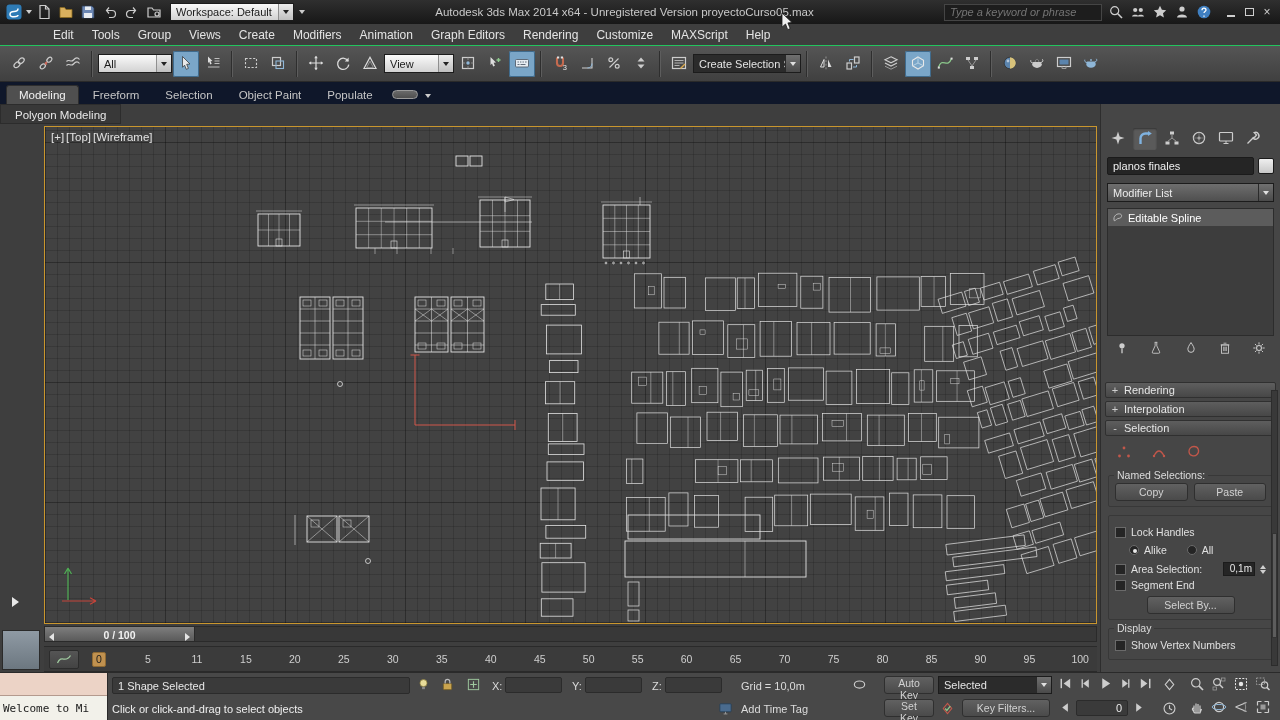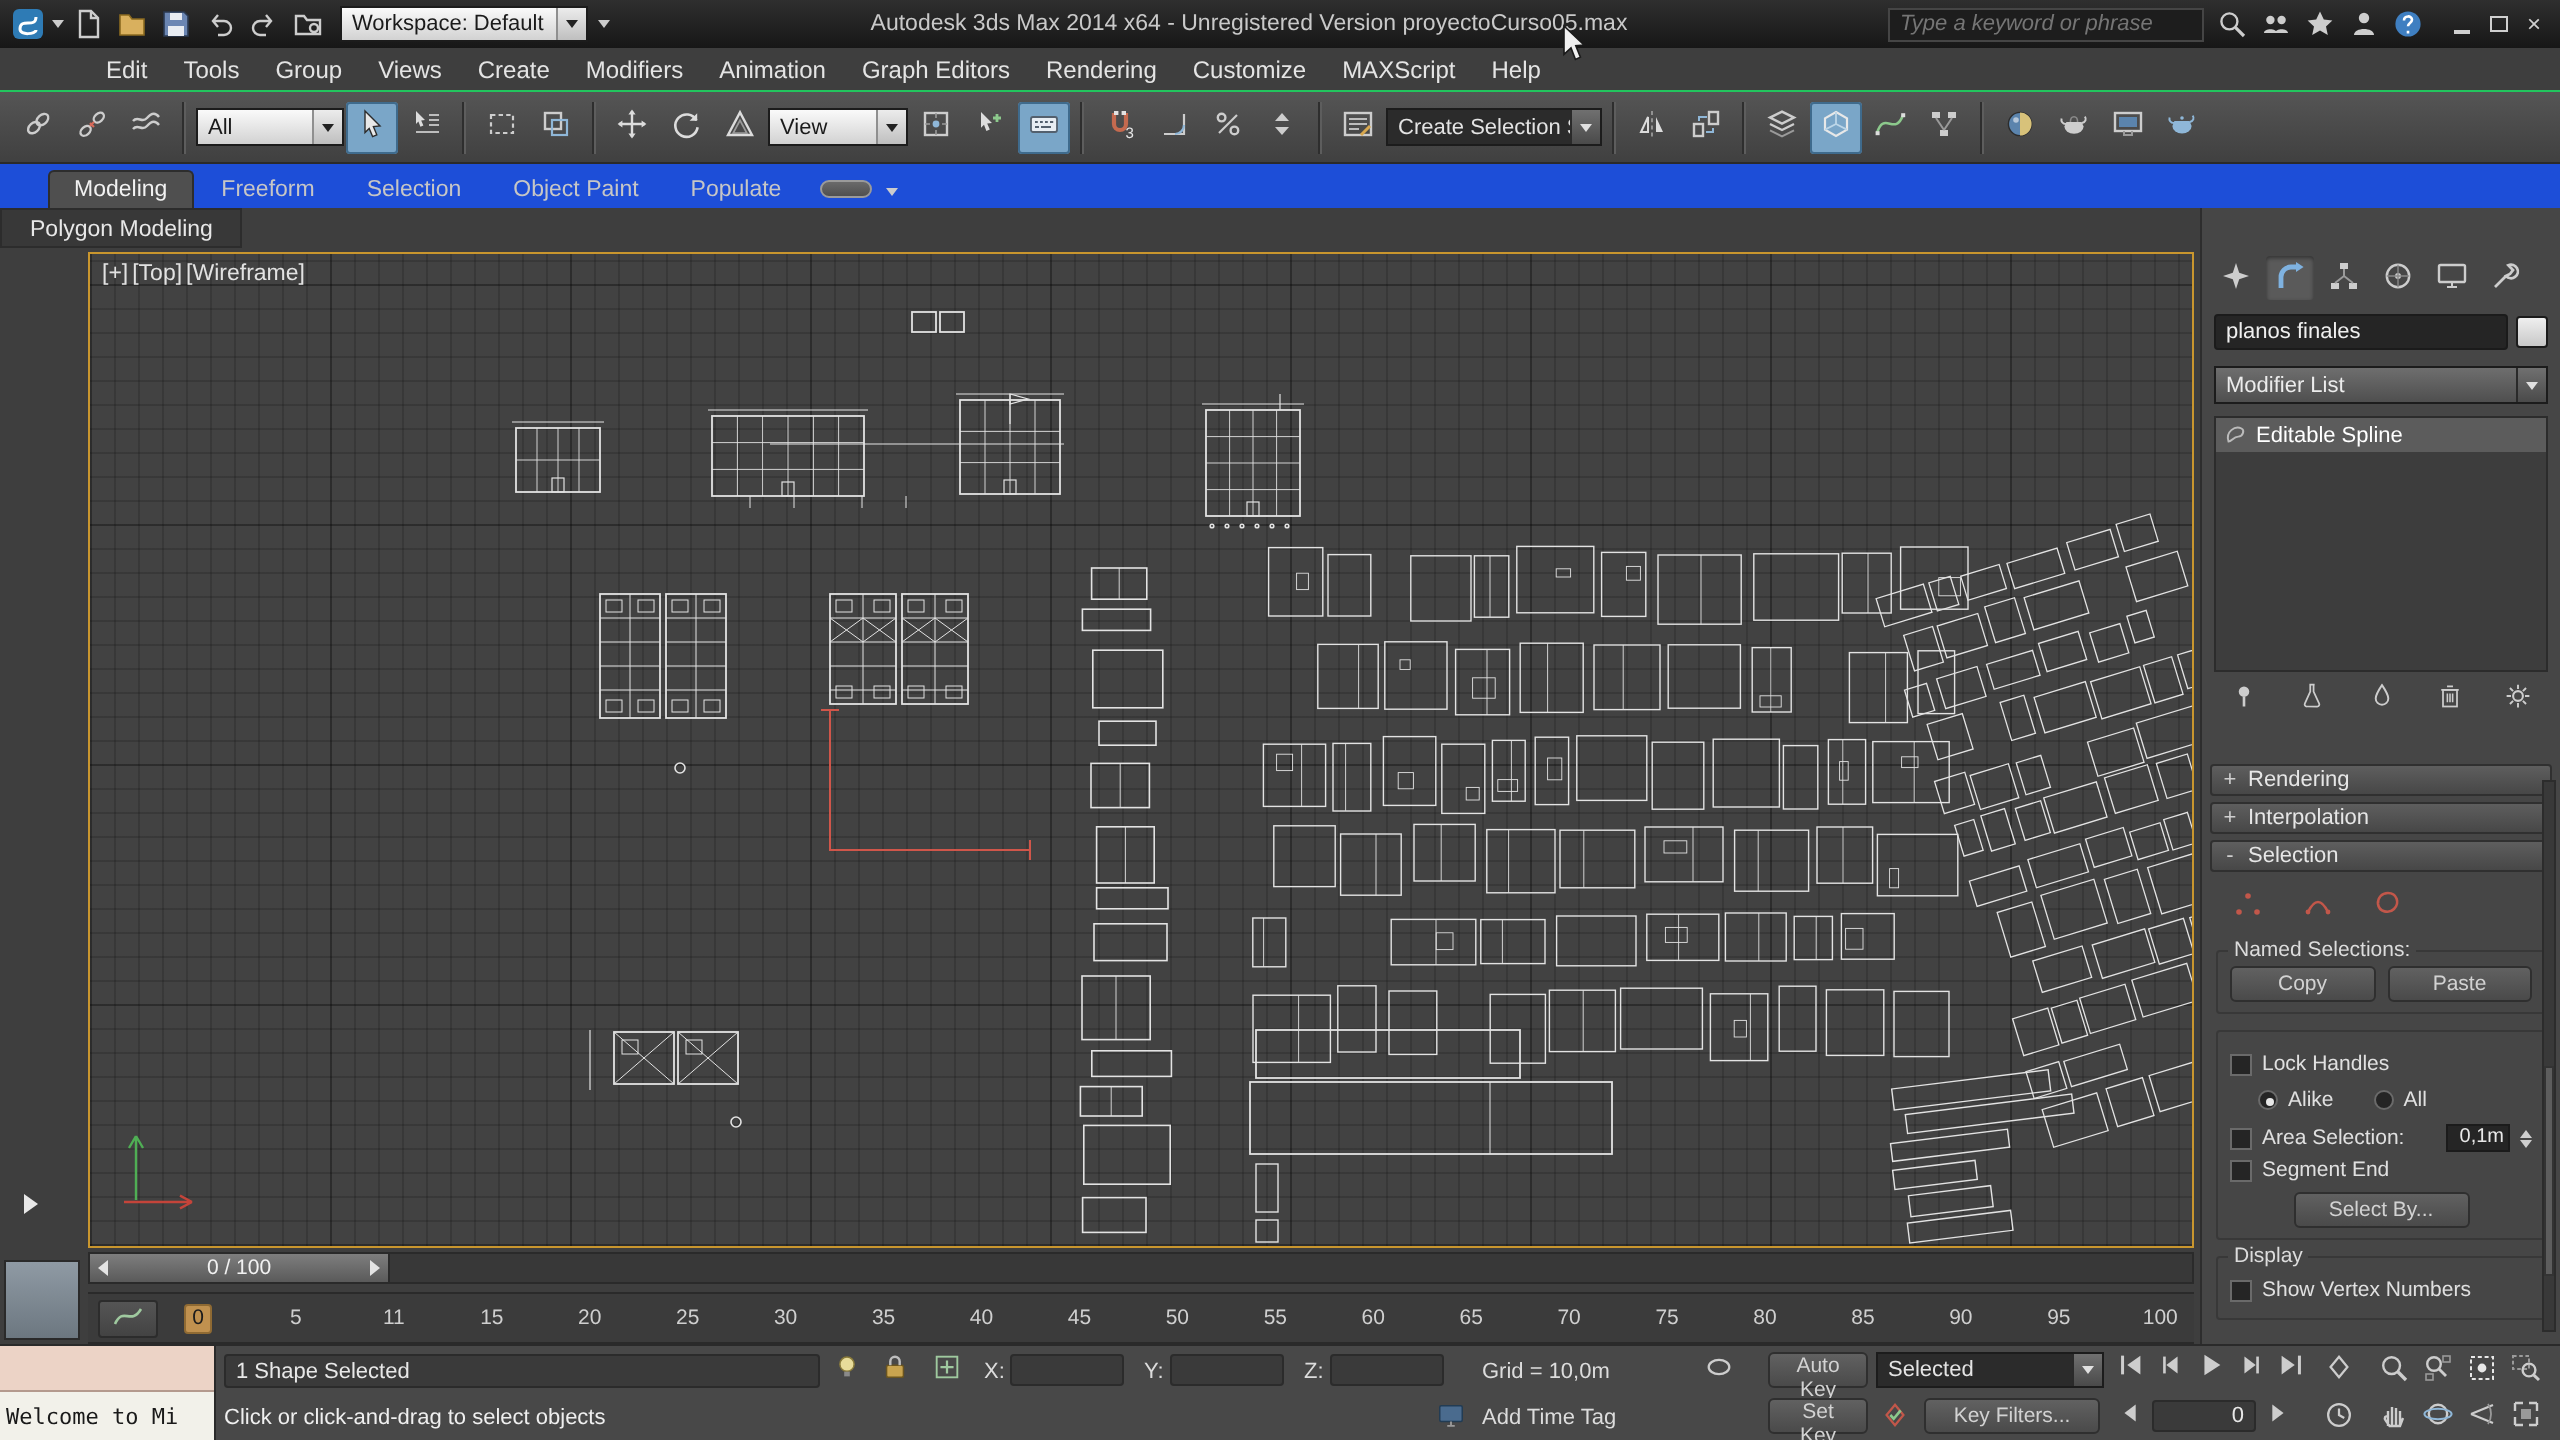--- a/index.html
+++ b/index.html
@@ -33,21 +33,21 @@
 .menubar{position:absolute;left:0;top:24px;width:1280px;height:22px;background:#3e3e3e;border-bottom:1px solid #22c55e;display:flex;align-items:center;padding-left:44px;}
 .menu-item{padding:0 9px;line-height:22px;color:#e4e4e4;font-size:12px;white-space:nowrap;}
 
 
 .toolbar{position:absolute;left:0;top:46px;width:1280px;height:36px;background:linear-gradient(#555,#404040);border-bottom:1px solid #2a2a2a;display:flex;align-items:center;padding:0 6px;gap:1px;}
 .tbtn{width:26px;height:26px;display:flex;align-items:center;justify-content:center;border-radius:2px;flex:none;}
 .tbtn.active{background:#7aa6c8;box-shadow:inset 0 0 0 1px #3f6b8d;}
 .sep{width:2px;height:26px;margin:0 4px;background:linear-gradient(90deg,#2e2e2e 50%,#5d5d5d 50%);flex:none;}
 
 
-.ribbontabs{position:absolute;left:0;top:82px;width:1280px;height:22px;background:#1d4ed8;display:flex;align-items:flex-end;padding-left:24px;gap:2px;}
+.ribbontabs{position:absolute;left:0;top:82px;width:1280px;height:22px;background:#0f172a;display:flex;align-items:flex-end;padding-left:6px;gap:2px;}
 .rtab{padding:3px 12px;font-size:11.5px;color:#c6c6c6;border-radius:3px 3px 0 0;}
 .rtab.active{background:#4f4f4f;color:#f2f2f2;border:1px solid #2d2d2d;border-bottom:none;}
 .ribbon-pill{width:26px;height:9px;border:1px solid #9a9a9a;border-radius:5px;margin:0 5px 5px;background:linear-gradient(#6a6a6a,#4f4f4f);flex:none;}
 .rarrow{margin-bottom:6px;}
 .panelstrip{position:absolute;left:0;top:104px;width:1020px;height:22px;background:#3e3e3e;}
 .paneltab{position:absolute;left:0;top:0;height:20px;line-height:20px;padding:0 14px;background:#383838;border:1px solid #2c2c2c;color:#e8e8e8;font-size:11.5px;}
 
 
 .viewport{position:absolute;left:44px;top:126px;width:1053px;height:498px;border:1px solid #c9962e;background-color:#424242;
  background-image:
@@ -96,21 +96,21 @@
 .minifield{width:32px;height:14px;background:#252525;border:1px solid #1b1b1b;color:#e8e8e8;font-size:10px;text-align:right;padding:0 2px;margin-left:auto;display:inline-block;line-height:12px;}
 .spin{display:flex;flex-direction:column;gap:1px;justify-content:center;}
 .triu{width:0;height:0;border-left:3px solid transparent;border-right:3px solid transparent;border-bottom:4px solid #cfcfcf;display:block;}
 .trid{width:0;height:0;border-left:3px solid transparent;border-right:3px solid transparent;border-top:4px solid #cfcfcf;display:block;}
 .selbyrow{display:flex;justify-content:center;margin-top:5px;}
 .cpscroll{position:absolute;right:2px;top:286px;bottom:6px;width:7px;background:#393939;border:1px solid #2c2c2c;}
 .cpthumb{position:absolute;left:0;right:0;top:52%;height:38%;background:#5d5d5d;border:1px solid #333;}
 
 
 .timeslider{position:absolute;left:44px;top:626px;width:1053px;height:16px;background:#383838;border:1px solid #2a2a2a;display:flex;align-items:stretch;}
-.tshandle{width:150px;background:linear-gradient(#7e7e7e,#5a5a5a);border-right:1px solid #2a2a2a;display:flex;align-items:center;justify-content:space-between;padding:0 4px;color:#f2f2f2;font-size:10.5px;}
+.tshandle{width:150px;background:linear-gradient(#7e7e7e,#5a5a5a);border-right:1px solid #2a2a2a;display:flex;align-items:flex-end;justify-content:space-between;padding:0 4px;color:#f2f2f2;font-size:10.5px;font-weight:bold;}
 .tsa{width:0;height:0;display:inline-block;}
 .tsa.l{border-top:4px solid transparent;border-bottom:4px solid transparent;border-right:5px solid #e4e4e4;}
 .tsa.r{border-top:4px solid transparent;border-bottom:4px solid transparent;border-left:5px solid #e4e4e4;}
 .rulerrow{position:absolute;left:44px;top:646px;width:1053px;height:26px;background:#3b3b3b;border-top:1px solid #2a2a2a;border-bottom:1px solid #2a2a2a;}
 .mcbtn{position:absolute;left:5px;top:3px;width:30px;height:19px;display:flex;align-items:center;justify-content:center;background:linear-gradient(#555,#434343);border:1px solid #2c2c2c;border-radius:2px;}
 .ruler{position:absolute;left:48px;right:8px;top:1px;bottom:1px;display:flex;justify-content:space-between;align-items:center;}
 .tick{font-size:10.5px;color:#cfcfcf;min-width:14px;text-align:center;}
 .tick.current{background:#c0914f;color:#1c1c1c;border:1px solid #8f6a33;border-radius:2px;padding:0 3px;line-height:13px;}
 .cornerbox{position:absolute;left:2px;top:630px;width:38px;height:40px;background:linear-gradient(#8f9aa4,#6c7780);border:1px solid #2a2a2a;}
 

